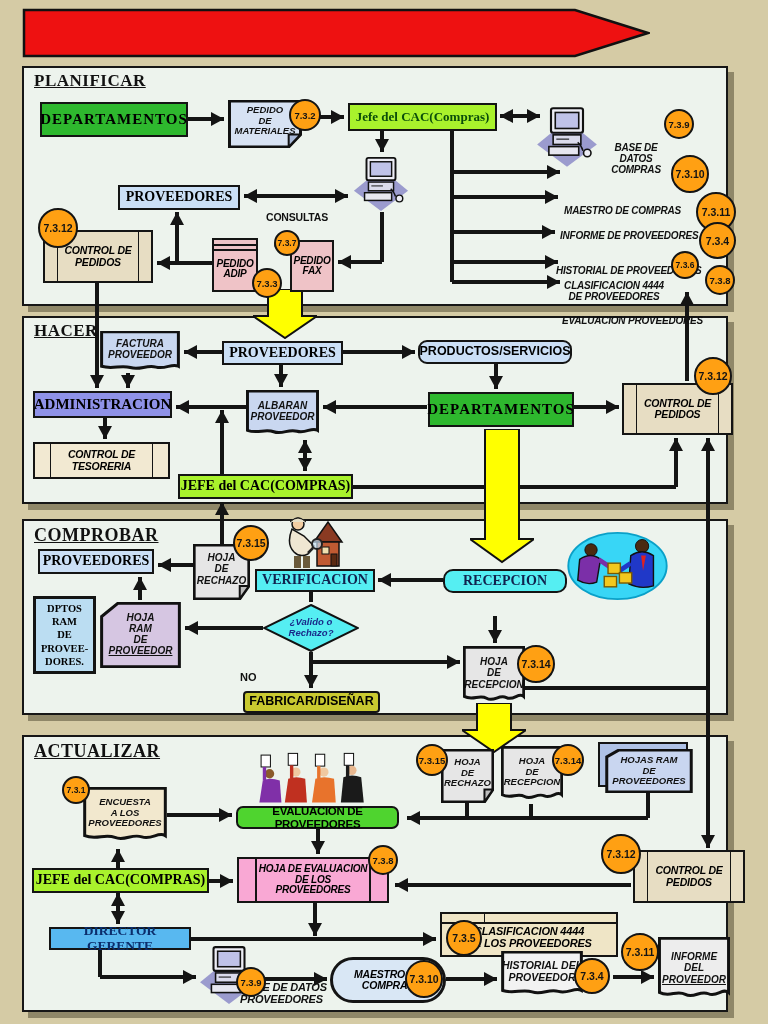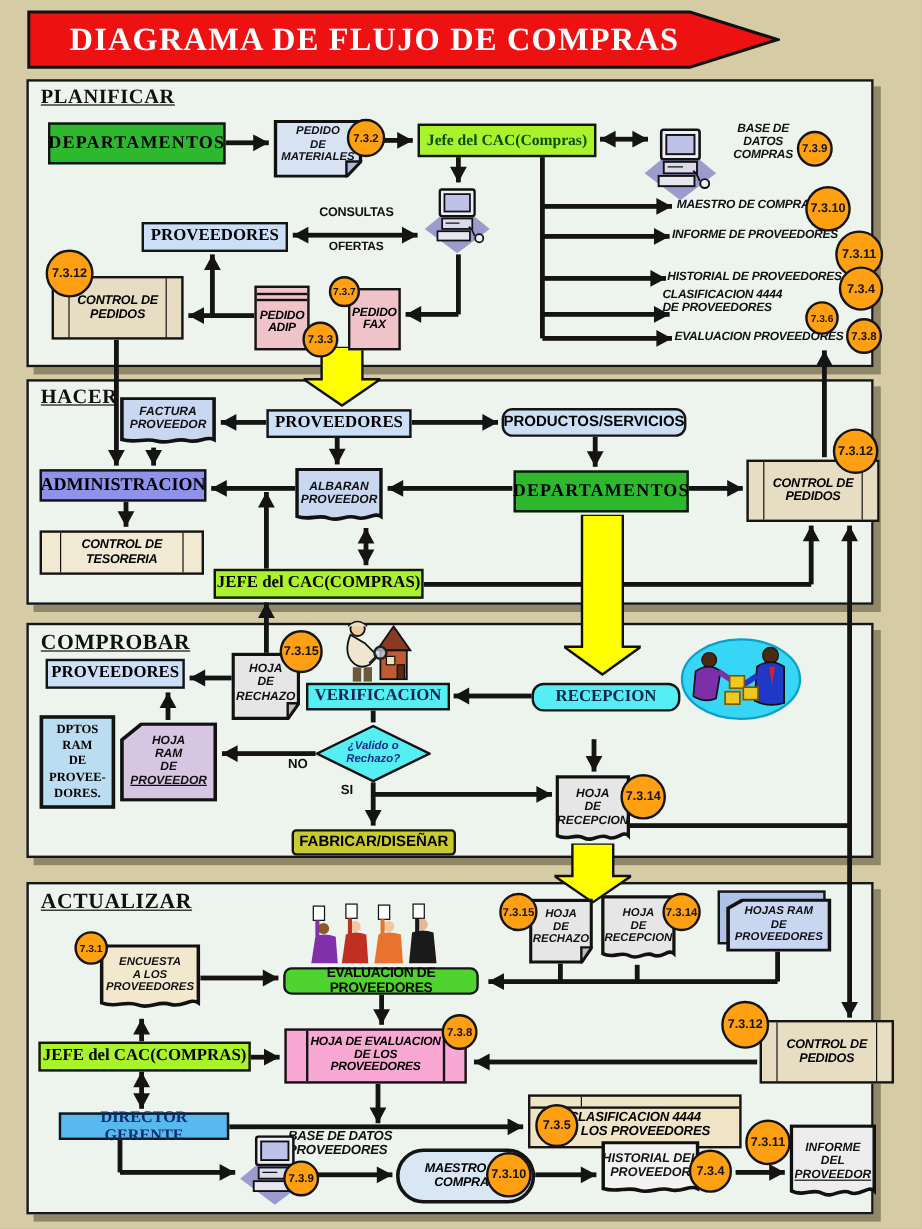--- a/index.html
+++ b/index.html
@@ -6,21 +6,21 @@
   #canvas{position:relative;width:768px;height:1024px;margin:0 auto;background:#D5CBA5;overflow:hidden;}
   .panel{position:absolute;background:#EDF3ED;border:2px solid #161616;box-shadow:6px 6px 0 rgba(85,80,55,.55);box-sizing:border-box;z-index:0;}
   .sec-head{position:absolute;font-family:"Liberation Serif",serif;font-weight:bold;font-size:17px;letter-spacing:.5px;text-decoration:underline;color:#111;z-index:3;}
   .box{position:absolute;border:2.5px solid #141414;box-sizing:border-box;display:flex;align-items:center;justify-content:center;text-align:center;font-weight:bold;z-index:3;line-height:1.05;}
   .serif{font-family:"Liberation Serif",serif;}
   .sans{font-family:"Liberation Sans",sans-serif;}
   .ml{white-space:pre-line;}
   .doc{position:absolute;z-index:3;}
   .doc>svg{position:absolute;left:0;top:0;width:100%;height:100%;}
   .doc-label{position:absolute;left:0;top:0;right:0;bottom:6px;display:flex;align-items:center;justify-content:center;text-align:center;font-weight:bold;font-style:italic;white-space:pre-line;line-height:1.12;color:#111;}
-  .plab{position:absolute;font-weight:bold;color:#111;z-index:3;line-height:1.1;}
+  .plab{position:absolute;font-weight:bold;color:#111;z-index:3;line-height:1.1;margin-top:40px;}
   .ital{font-style:italic;letter-spacing:-.2px;}
   .ln{position:absolute;background:#141414;z-index:1;}
   .ah{position:absolute;width:0;height:0;z-index:1;}
   .ah-r{border-top:7px solid transparent;border-bottom:7px solid transparent;border-left:13px solid #141414;}
   .ah-l{border-top:7px solid transparent;border-bottom:7px solid transparent;border-right:13px solid #141414;}
   .ah-u{border-left:7px solid transparent;border-right:7px solid transparent;border-bottom:13px solid #141414;}
   .ah-d{border-left:7px solid transparent;border-right:7px solid transparent;border-top:13px solid #141414;}
   .badge{position:absolute;border-radius:50%;background:#FFA013;border:2px solid #141414;display:flex;align-items:center;justify-content:center;font-weight:bold;color:#141414;z-index:6;box-sizing:border-box;}
   .yarrow{position:absolute;z-index:2;}
   .clip{position:absolute;z-index:4;}
@@ -35,21 +35,20 @@
 </style>
 </head>
 <body>
 
 <div id="canvas">
 
   <div style="position:absolute;left:22px;top:8px;width:628px;height:50px;z-index:3">
     <svg width="628" height="50" viewBox="0 0 628 50">
       <polygon points="2,2 553,2 626,25 553,48 2,48" fill="#EE1111" stroke="#111" stroke-width="2.5"></polygon>
     </svg>
-    <div style="position:absolute;left:36px;top:0;height:50px;display:flex;align-items:center;color:#fff;font-family:'Liberation Serif',serif;font-weight:bold;font-size:27px;letter-spacing:1px;">DIAGRAMA DE FLUJO DE COMPRAS</div>
   </div>
 
   <div class="panel" style="left:22px;top:66px;width:706px;height:240px"></div>
   <div class="panel" style="left:22px;top:316px;width:706px;height:188px"></div>
   <div class="panel" style="left:22px;top:519px;width:706px;height:196px"></div>
   <div class="panel" style="left:22px;top:735px;width:706px;height:277px"></div>
 
   <div class="sec-head" style="left:34px;top:71px">PLANIFICAR</div>
   <div class="sec-head" style="left:34px;top:321px">HACER</div>
   <div class="sec-head" style="left:34px;top:525px;font-size:18px">COMPROBAR</div>
@@ -238,21 +237,21 @@
       <path d="M45,41 Q43,35 40,33" stroke="#111" fill="none" stroke-width="1.5"></path>
     </svg>
   </div>
 
   <div class="plab sans ital ml" style="left:608px;top:102px;width:56px;text-align:center;font-size:10px">BASE DE
 DATOS
 COMPRAS</div>
   <div class="plab sans ital" style="left:564px;top:165px;font-size:10px;white-space:nowrap">MAESTRO DE COMPRAS</div>
   <div class="plab sans ital" style="left:560px;top:190px;font-size:10px;white-space:nowrap">INFORME DE PROVEEDORES</div>
   <div class="plab sans ital" style="left:556px;top:225px;font-size:10px;white-space:nowrap">HISTORIAL DE PROVEEDORES</div>
-  <div class="plab sans ital ml" style="left:552px;top:240px;width:124px;text-align:left;font-size:10px">CLASIFICACION 4444
+  <div class="plab sans ital ml" style="left:552px;top:240px;width:124px;text-align:center;font-size:10px">CLASIFICACION 4444
 DE PROVEEDORES</div>
   <div class="plab sans ital" style="left:562px;top:275px;font-size:10px;white-space:nowrap">EVALUACION  PROVEEDORES</div>
 
   <div class="doc" style="left:100px;top:331px;width:80px;height:42px">
     <svg viewBox="0 0 100 100" preserveAspectRatio="none">
         <path d="M2,2 H98 V84 C90,76 82,92 70,86 C58,80 50,94 38,87 C26,80 16,92 2,84 Z" fill="#C9D7F0" stroke="#111" stroke-width="3" vector-effect="non-scaling-stroke"></path>
       </svg>
     <div class="doc-label sans" style="font-size:10px">FACTURA
 PROVEEDOR</div>
   </div>

